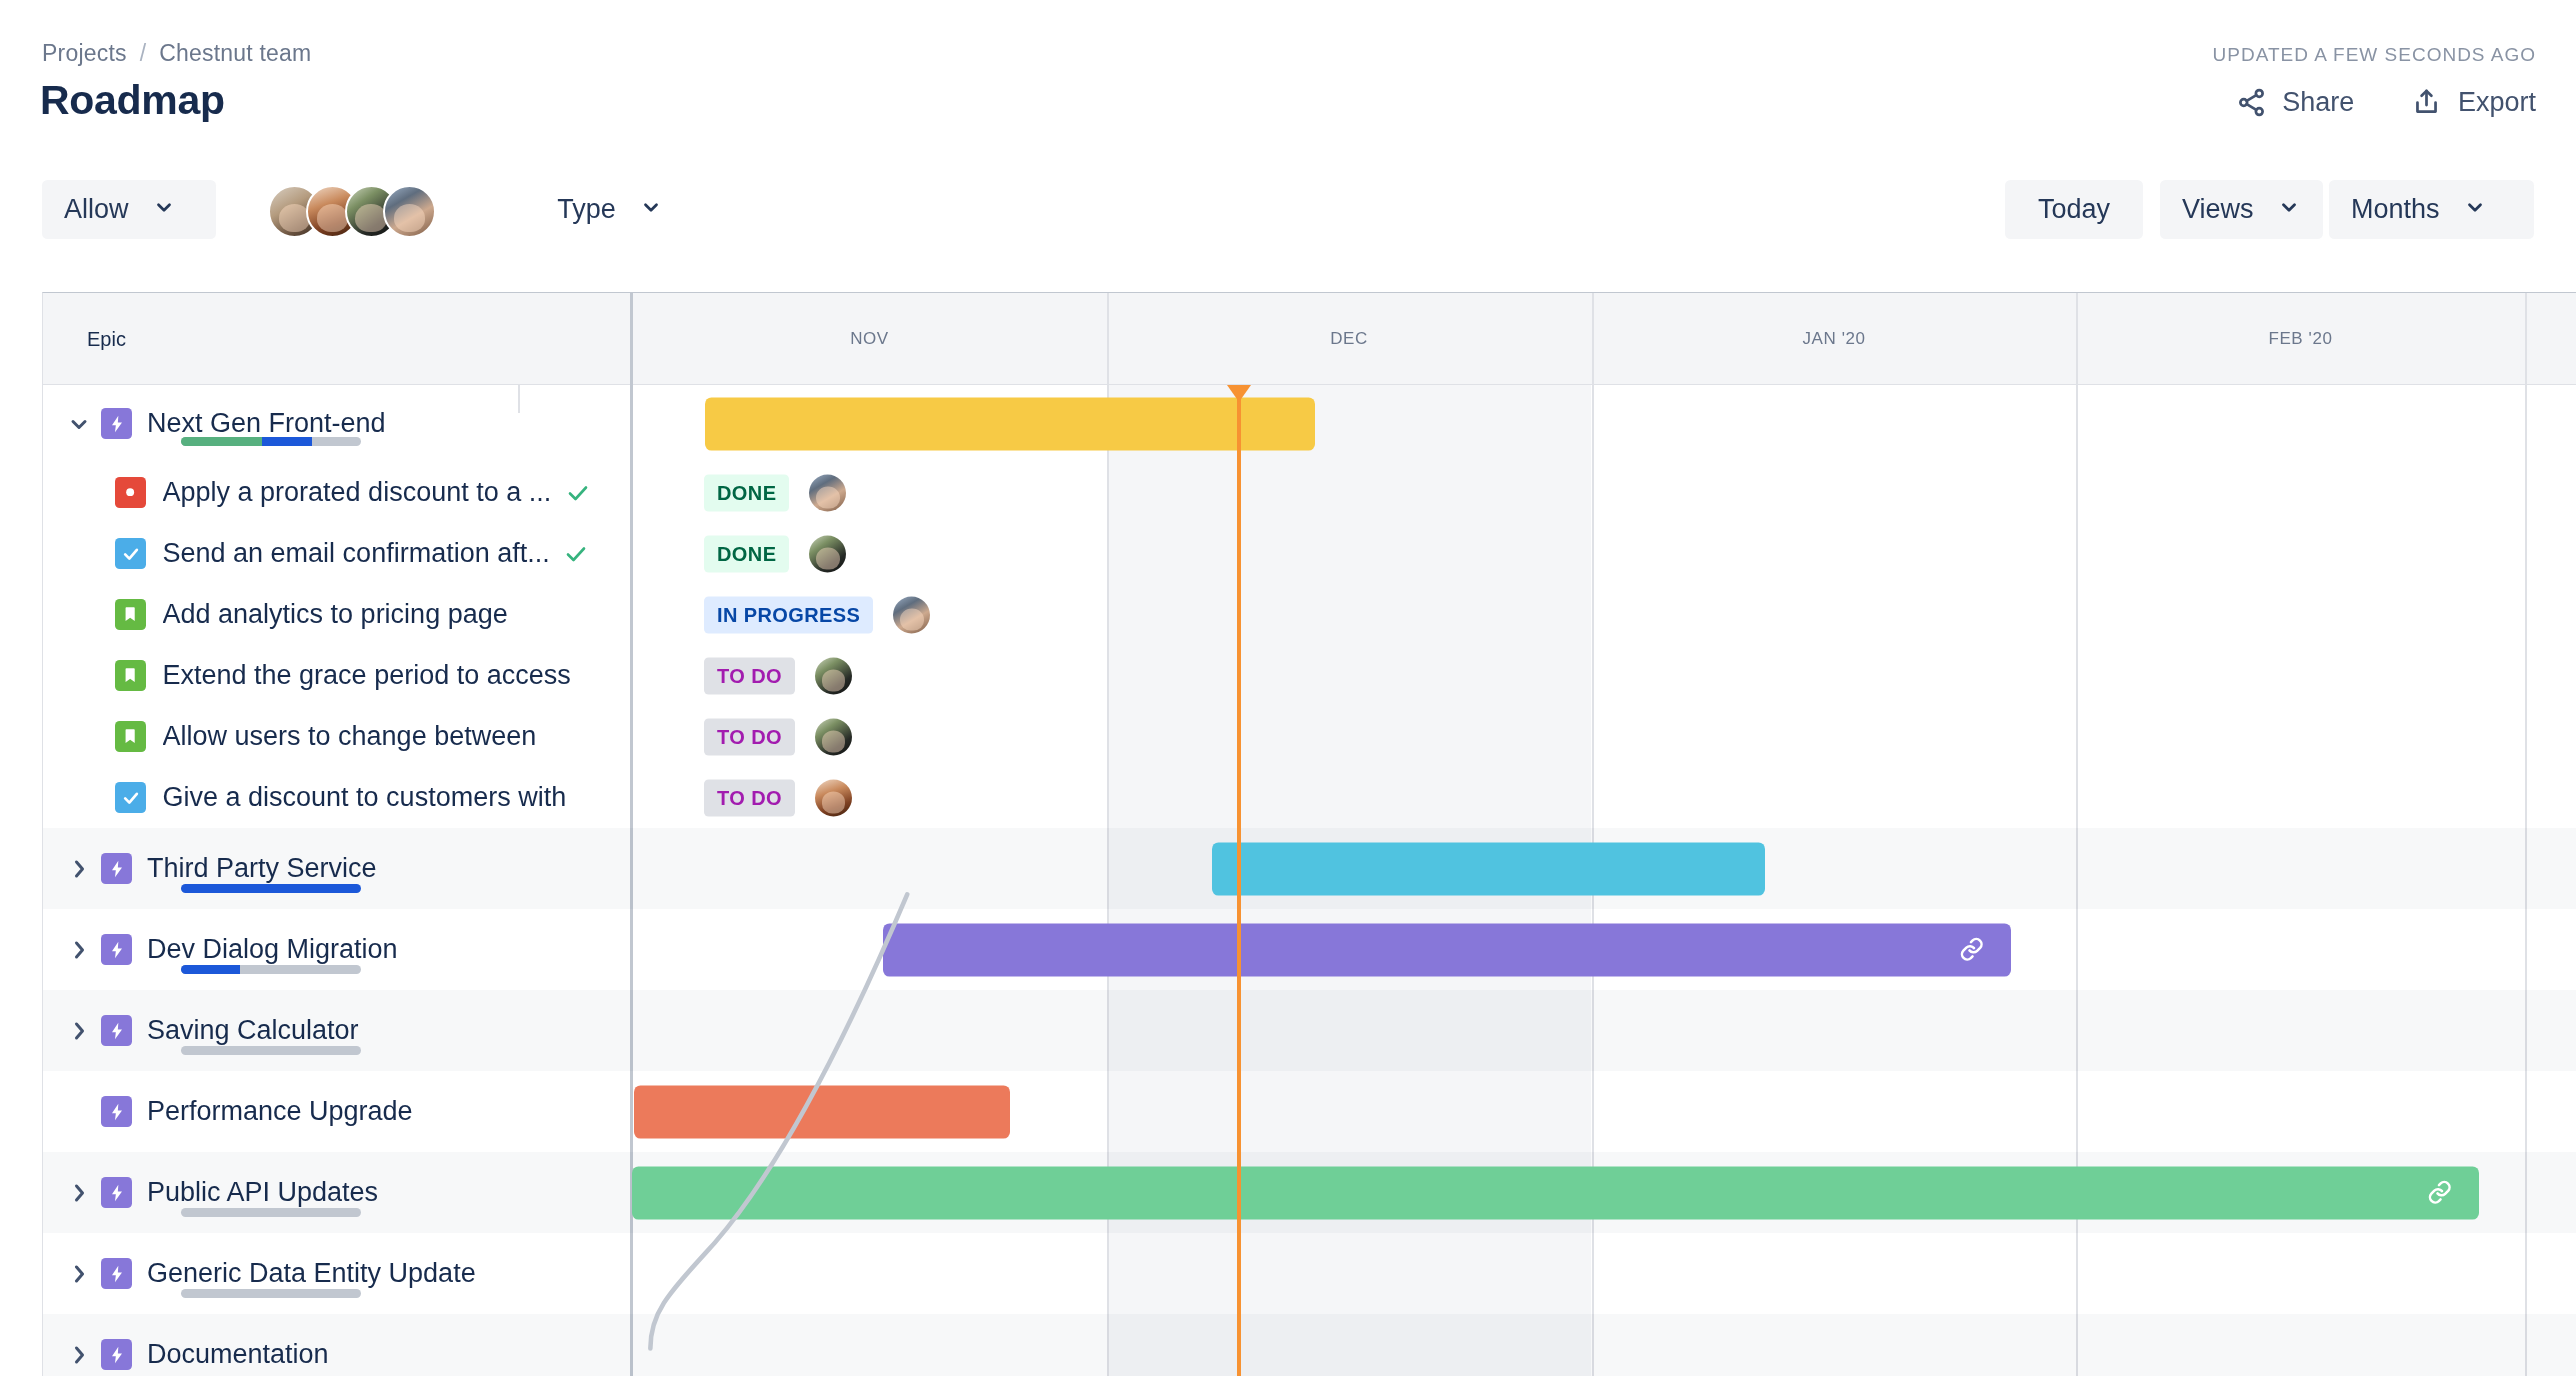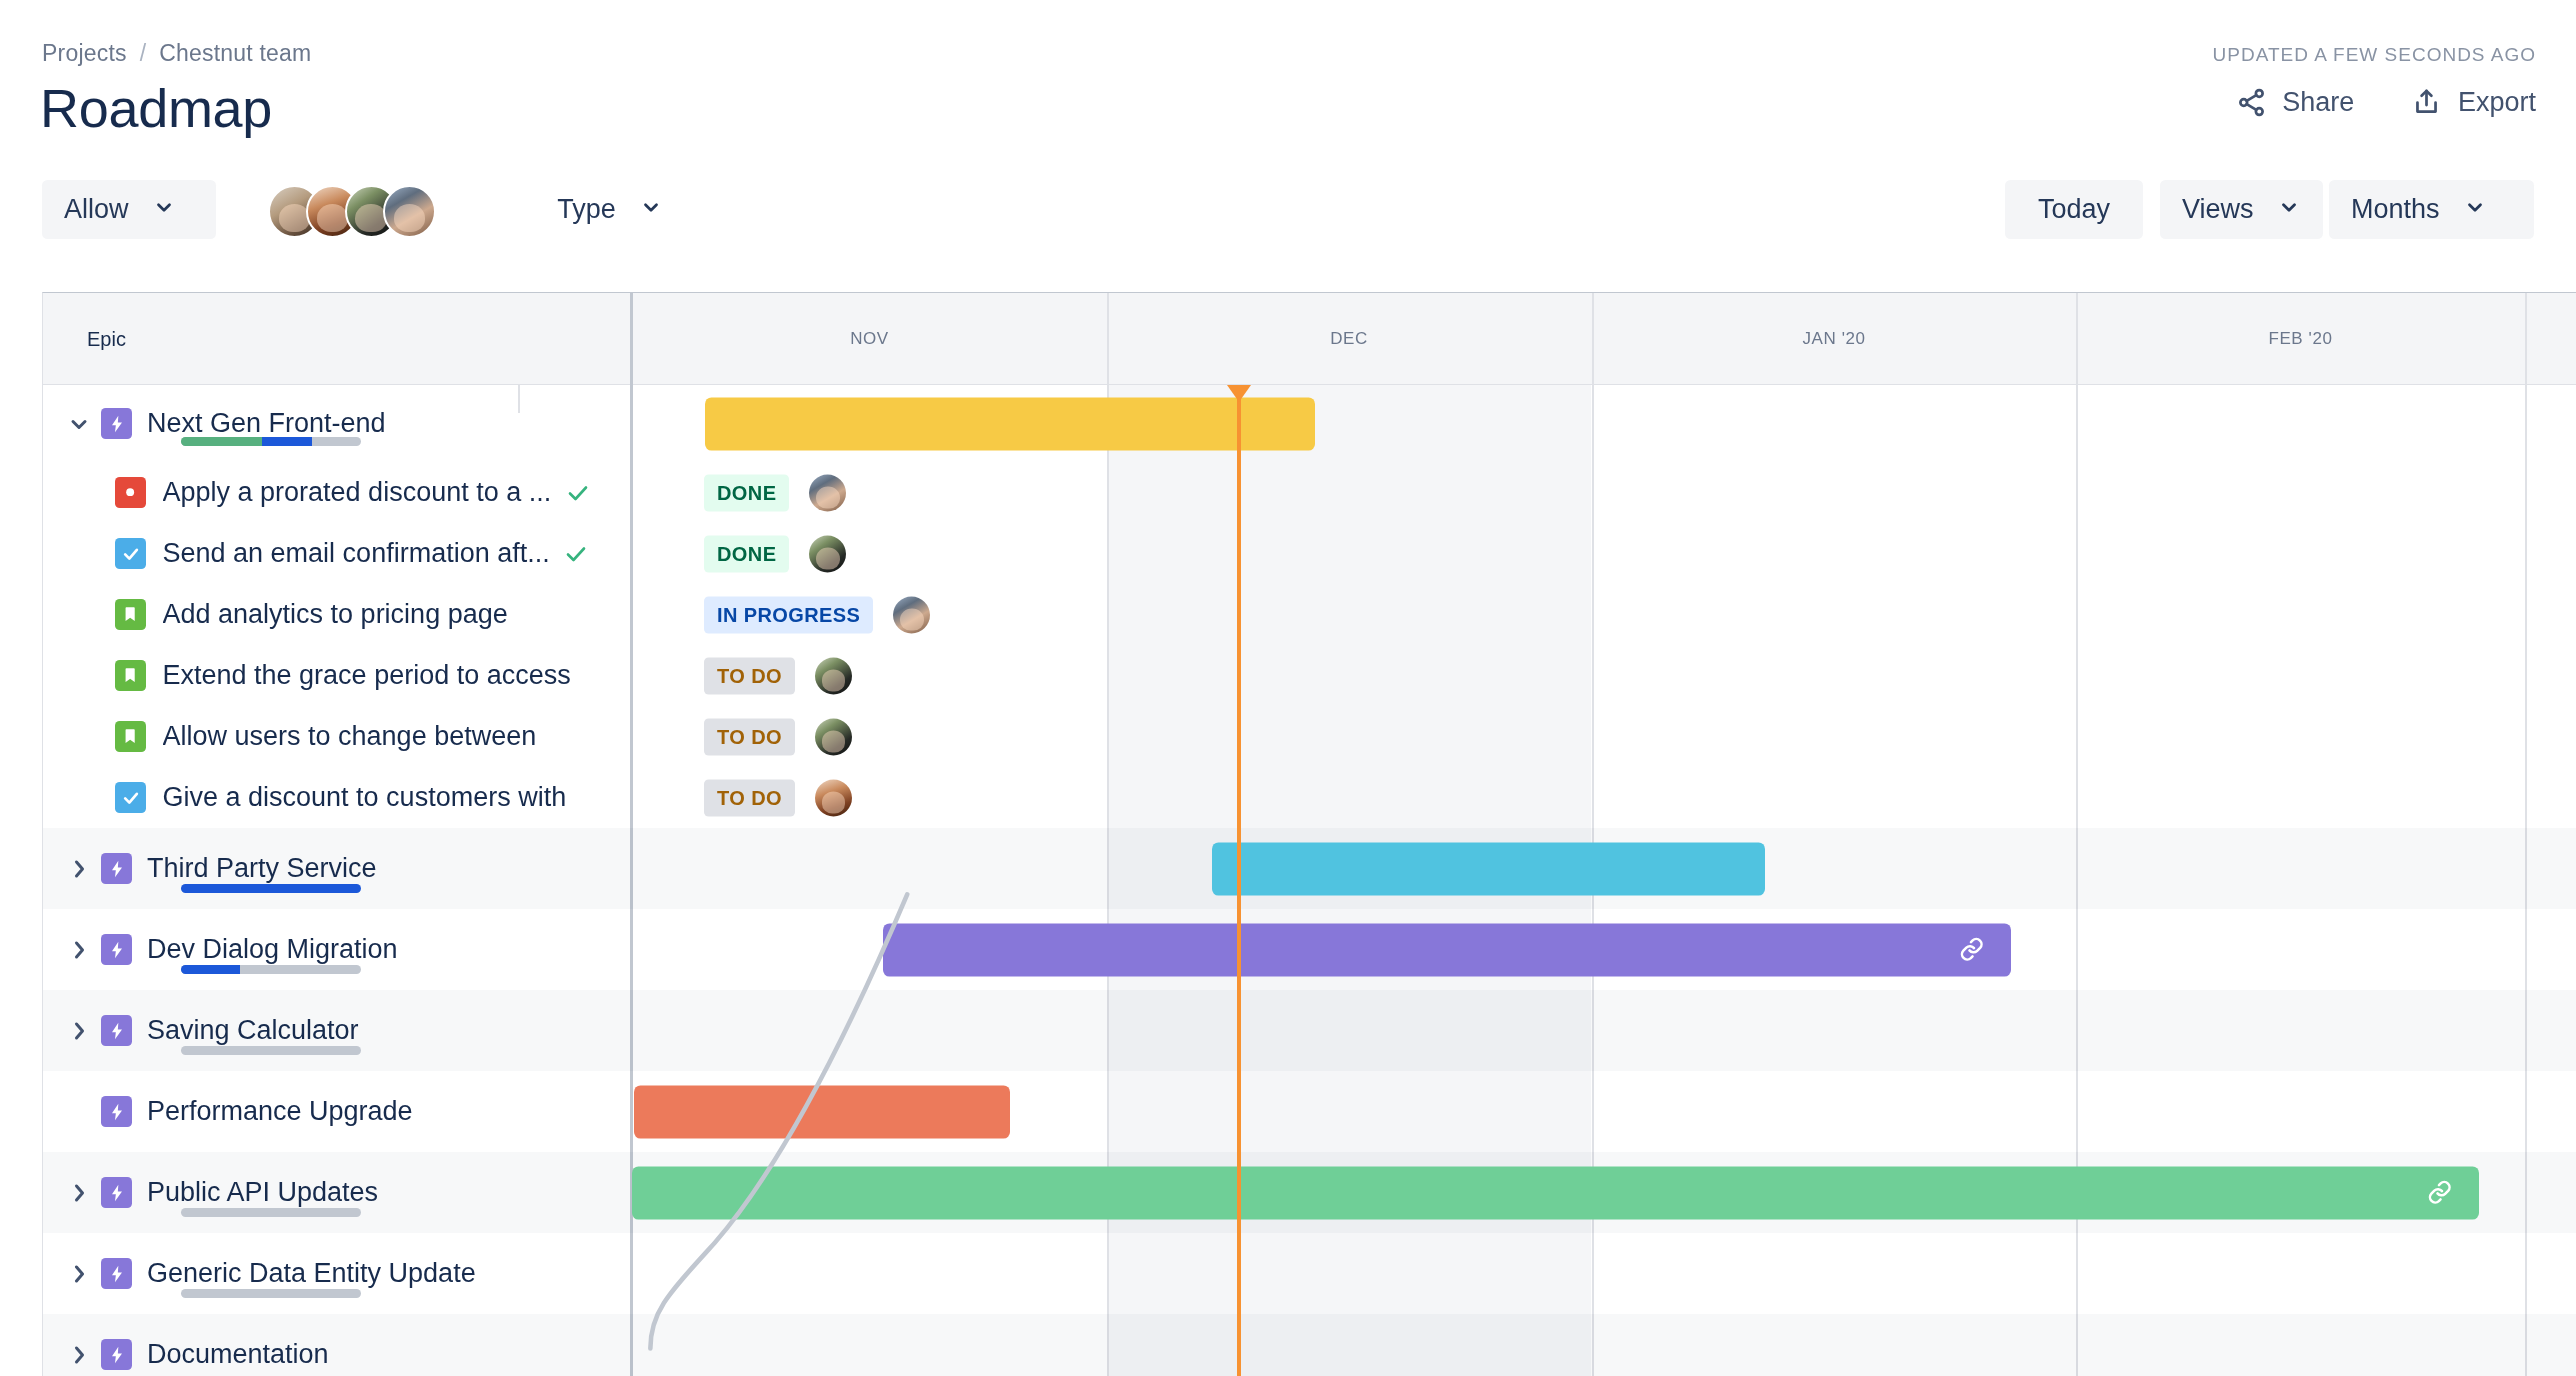--- a/index.html
+++ b/index.html
@@ -17,21 +17,21 @@
   .breadcrumb {
     position: absolute; left: 42px; top: 40px;
     font-size: 23px; color: #6b778c; letter-spacing: 0.2px;
     display: flex; align-items: center; gap: 13px;
   }
   .breadcrumb .crumb { color: #6b778c; }
   .breadcrumb .sep { color: #aab3c1; }
 
   .page-title {
     position: absolute; left: 40px; top: 77px;
-    font-size: 54px; font-weight: 400; color: #172b4d; letter-spacing: -0.3px;
+    font-size: 41px; font-weight: 700; color: #172b4d; letter-spacing: -0.3px;
   }
 
   .updated {
     position: absolute; right: 40px; top: 44px;
     font-size: 19px; color: #8993a4; letter-spacing: 1px; font-weight: 400;
   }
 
   .hdr-actions {
     position: absolute; right: 40px; top: 87px;
     display: flex; align-items: center; gap: 57px;
@@ -184,21 +184,21 @@
     position: absolute; top: 50%; transform: translateY(-50%);
     left: 72px; display: flex; align-items: center; gap: 20px;
   }
   .lozenge {
     height: 37px; border-radius: 4.6px; padding: 0 13px;
     display: flex; align-items: center;
     font-size: 20px; font-weight: 700; letter-spacing: 0.4px;
   }
   .lz-done { background: #e3fcef; color: #006644; }
   .lz-prog { background: #deebff; color: #0747a6; }
-  .lz-todo { background: #dfe1e6; color: #a16207; }
+  .lz-todo { background: #dfe1e6; color: #a21caf; }
 
   .mini-avatar {
     width: 37px; height: 37px; border-radius: 50%; overflow: hidden; position: relative;
   }
   .mini-avatar::after{
     content:""; position:absolute; left:18%; top:34%; width:64%; height:58%;
     border-radius:50% 50% 45% 45%; background: rgba(255,225,200,.45);
   }
 
   .bar {

